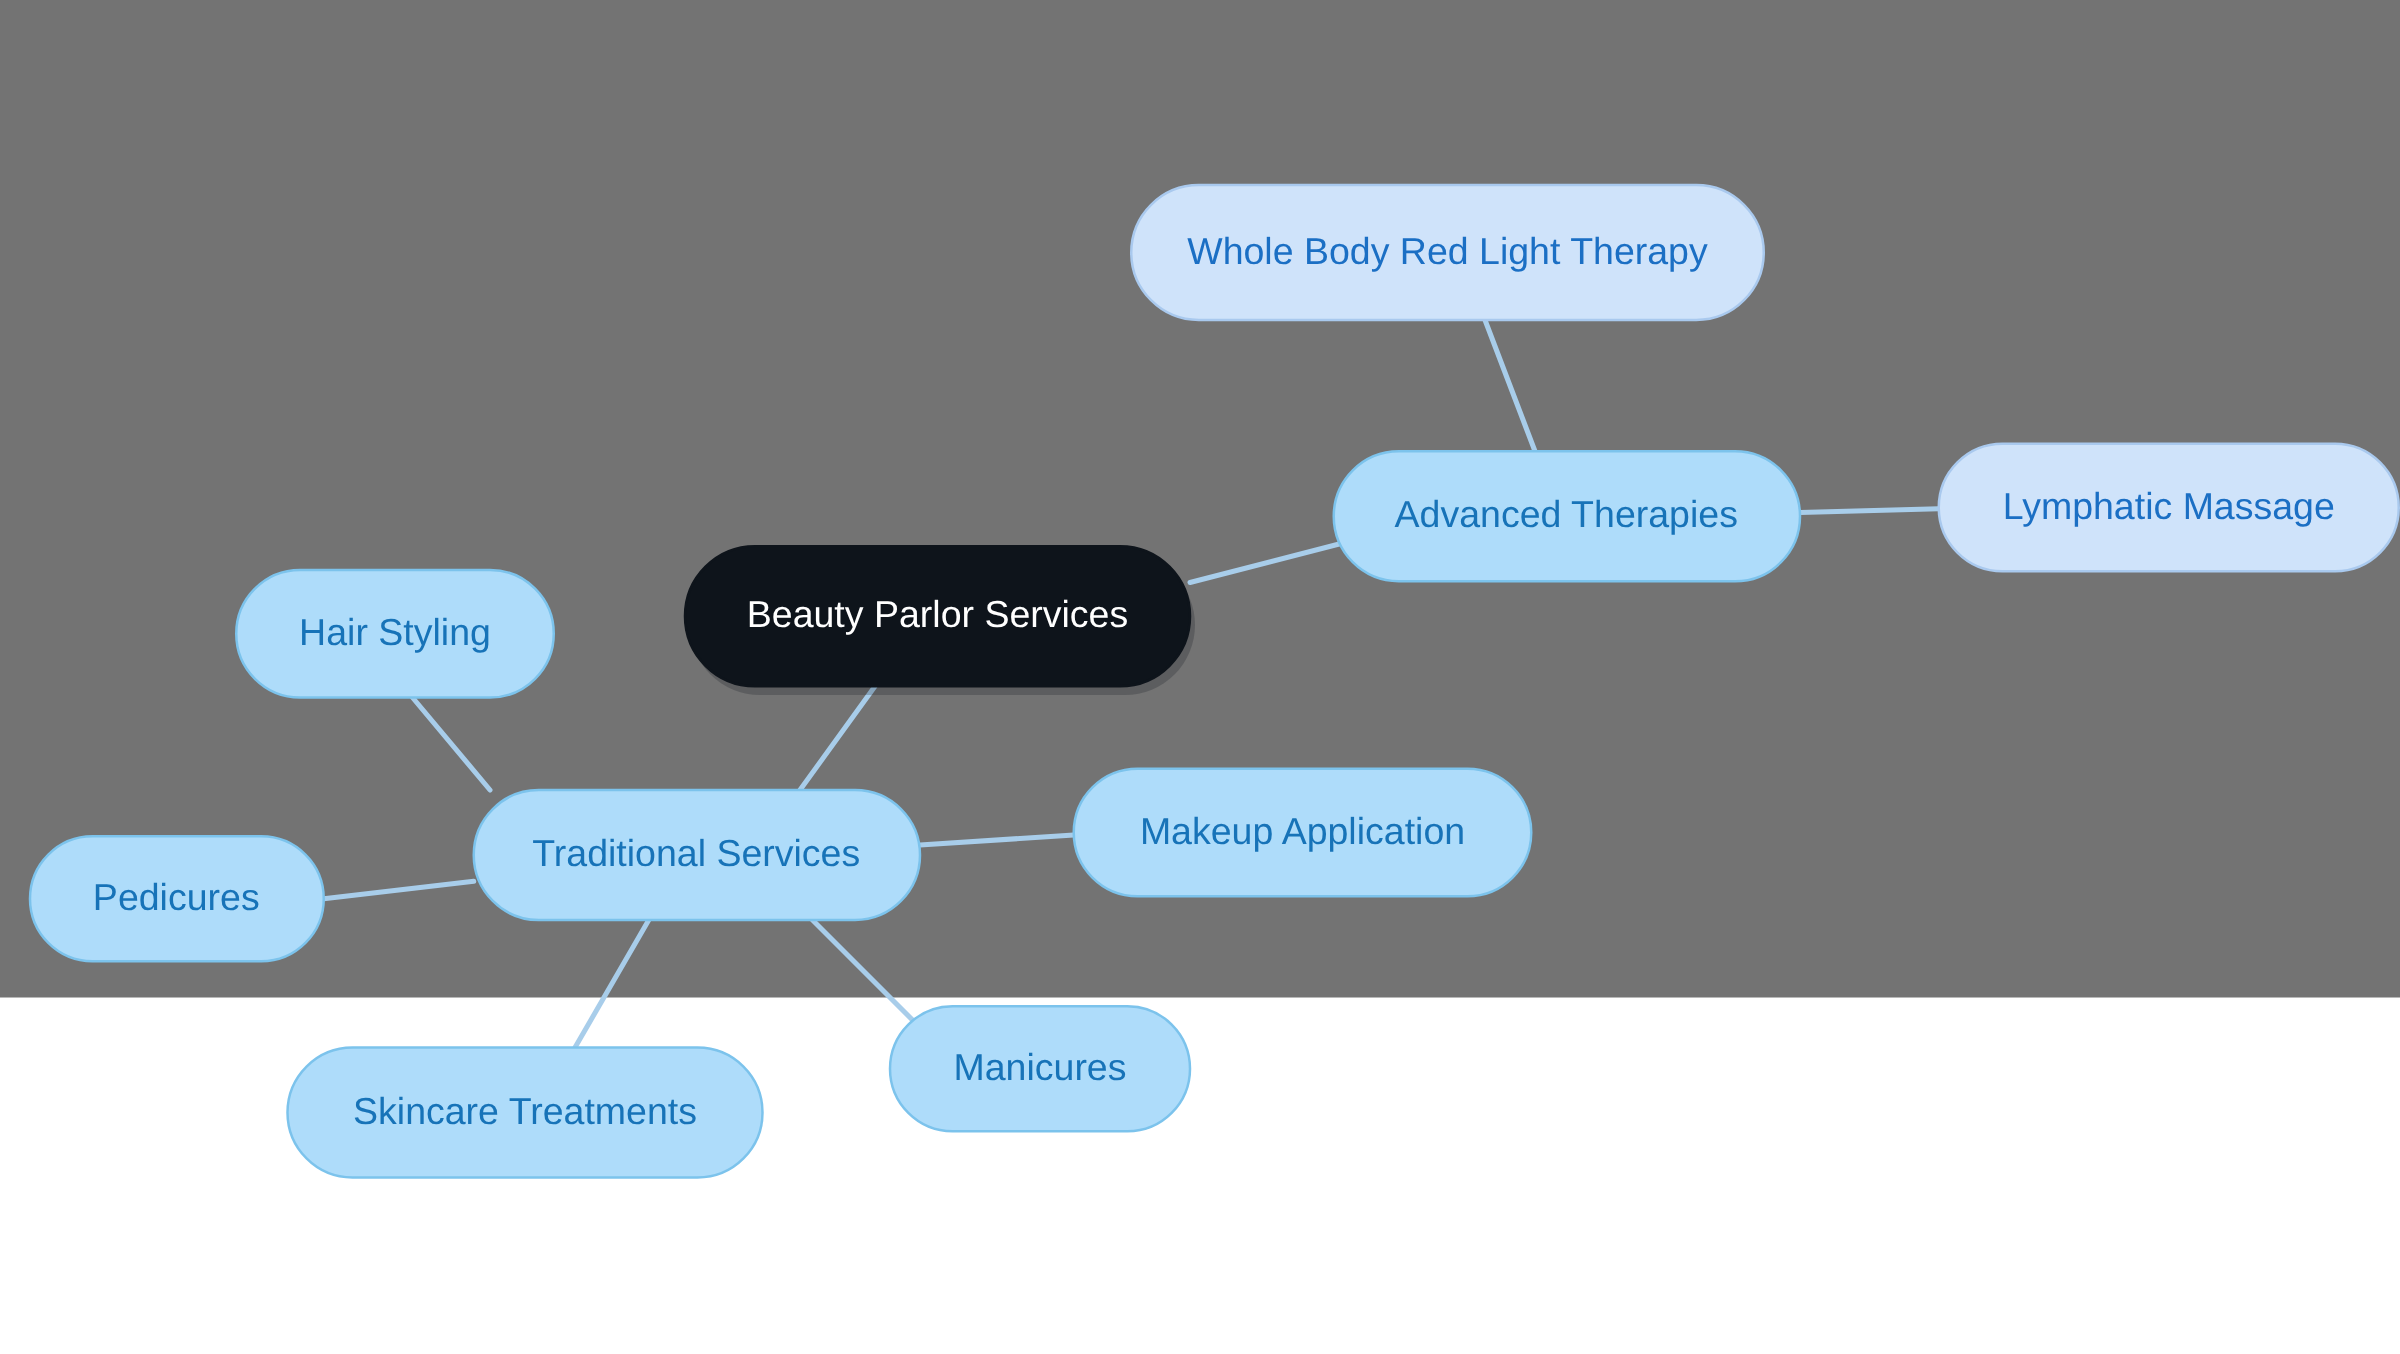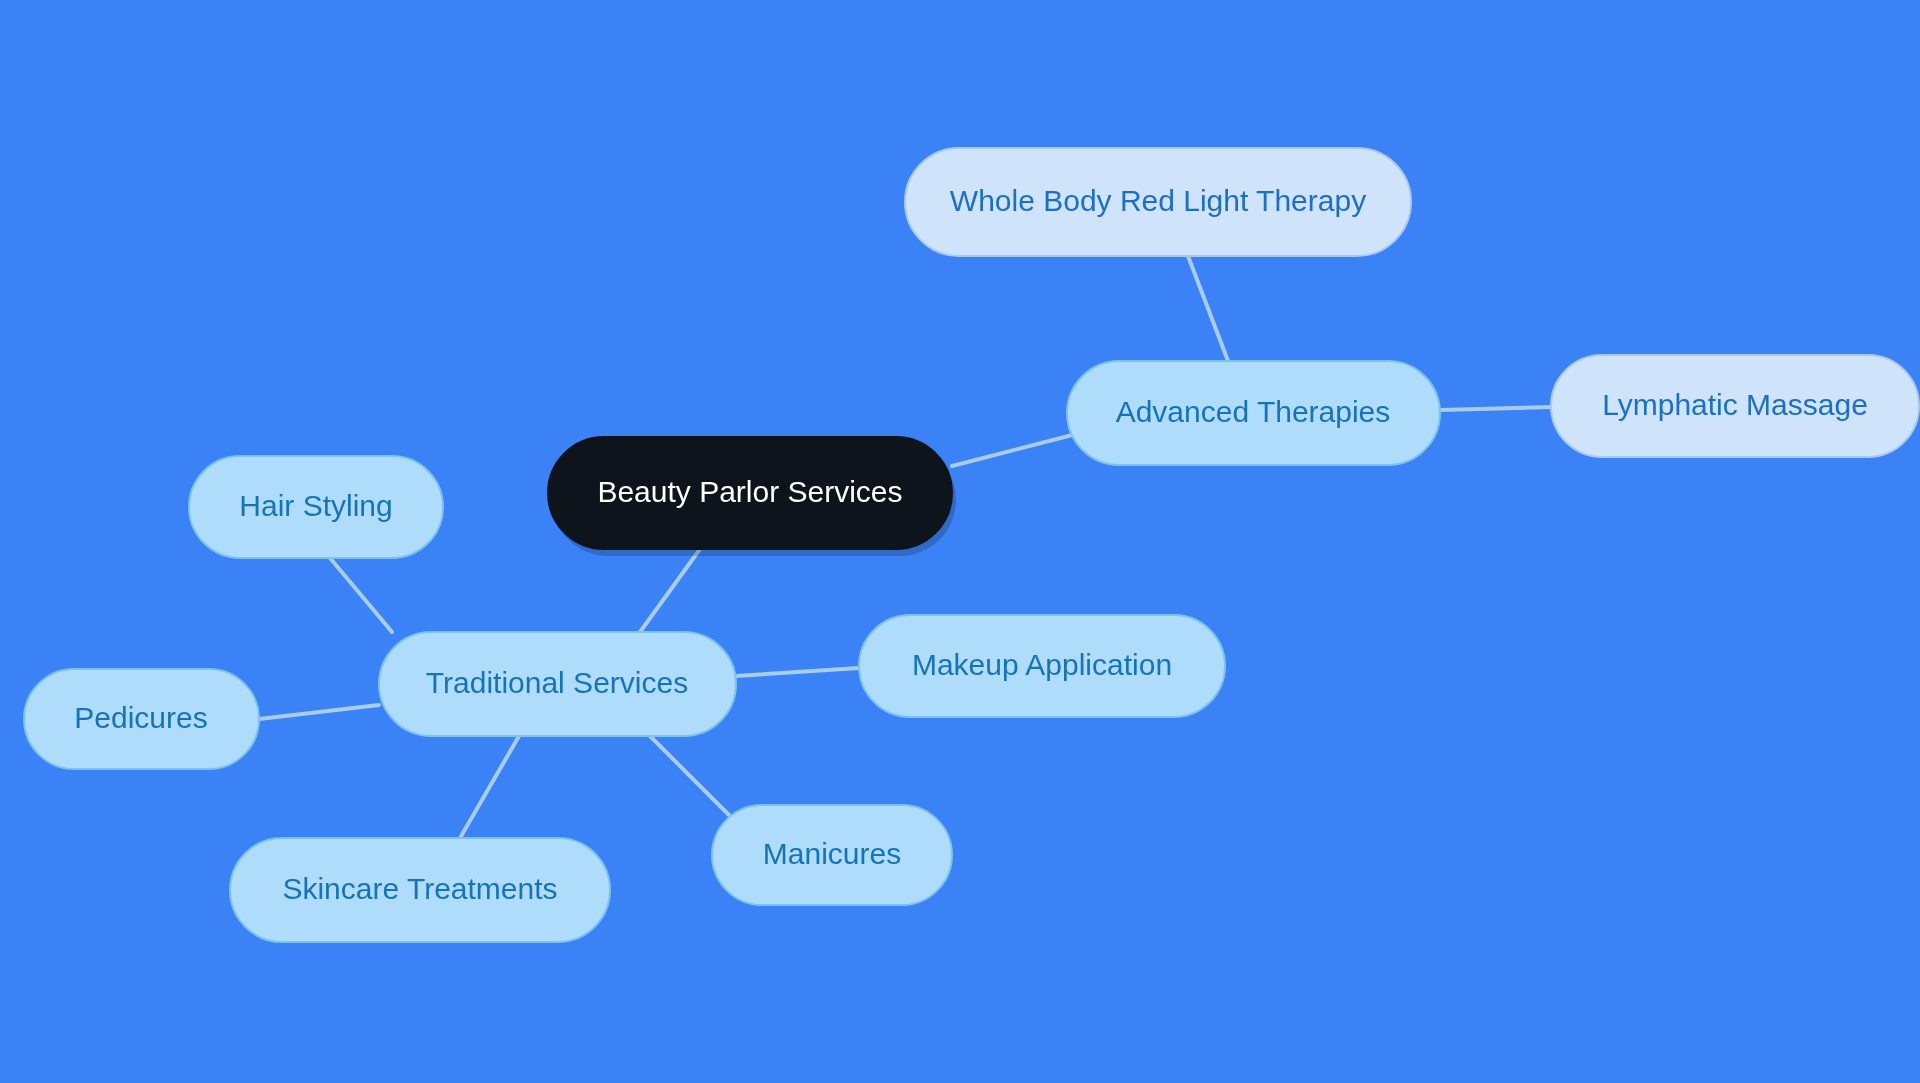--- a/index.html
+++ b/index.html
@@ -9,22 +9,22 @@
   }
   body {
     width: 1920px;
     height: 1083px;
     overflow: hidden;
     font-family: "Liberation Sans", sans-serif;
   }
   #mindmap-canvas {
     position: relative;
     width: 1920px;
-    height: 1083px;
-    background: #3b82f6;
+    height: 798px;
+    background: #737373;
   }
   svg.mm-svg {
     position: absolute;
     left: 0;
     top: 0;
     width: 1920px;
     height: 1083px;
     display: block;
   }
   .mm-edge {

